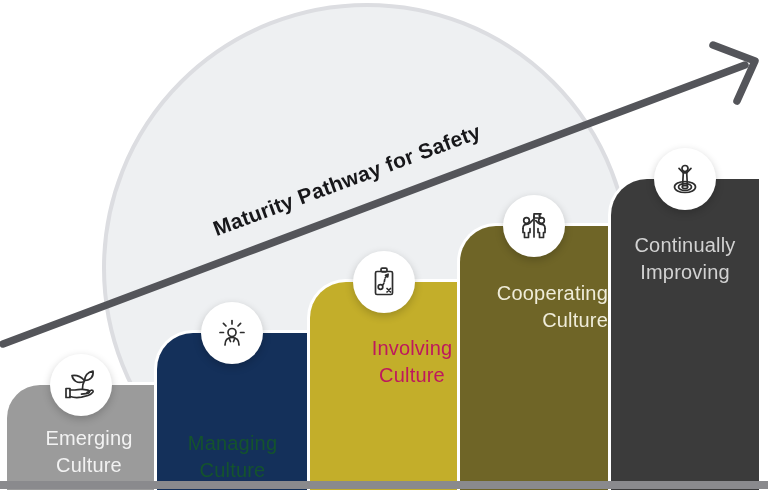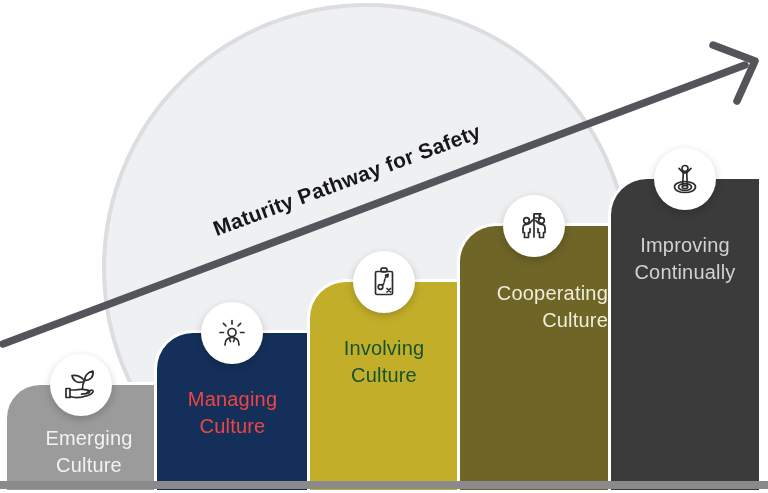--- a/index.html
+++ b/index.html
@@ -70,35 +70,35 @@
   <div class="bar bar-1" style="background-color: rgb(155, 155, 155);"></div>
   <div class="bar bar-2" style="background-color: rgb(20, 48, 90);"></div>
   <div class="bar bar-3" style="background-color: rgb(195, 174, 42);"></div>
   <div class="bar bar-4" style="background-color: rgb(111, 101, 39);"></div>
   <div class="bar bar-5" style="background-color: rgb(59, 59, 59);"></div>
 
   <div class="bar-label label-1" style="color: rgb(242, 242, 242);">
     <div>Emerging</div>
     <div>Culture</div>
   </div>
-  <div class="bar-label label-2" style="color: #ef4444;">
+  <div class="bar-label label-2" style="color: #14532d; margin-top: 44px;">
     <div>Managing</div>
     <div>Culture</div>
   </div>
-  <div class="bar-label label-3" style="color: #14532d;">
+  <div class="bar-label label-3" style="color: #be185d; margin-left: 28px;">
     <div>Involving</div>
     <div>Culture</div>
   </div>
   <div class="bar-label label-4" style="color: rgb(239, 236, 217);">
     <div>Cooperating</div>
     <div>Culture</div>
   </div>
   <div class="bar-label label-5" style="color: rgb(210, 210, 210);">
+    <div>Continually</div>
     <div>Improving</div>
-    <div>Continually</div>
   </div>
 
   <div class="icon-circle circle-1">
     <svg viewBox="0 0 40 40">
       <g class="icon-line">
         <path d="M5 23.5 h4 v9 H5 z"></path>
         <path d="M9 25 h5 c2.5 -.6 5 -.9 7.5 -.6 l5.5 .8 c2 .3 2 2.8 0 3.1 l-6.5 .9"></path>
         <path d="M9 31.5 c4 1.3 8 1.3 11.5 .6 l6.5 -1.6 c2 -.6 3.6 -1.7 4.8 -3.2 c1 -1.4 -.6 -2.9 -2.2 -1.9 l-3.6 2.1"></path>
         <path d="M21.5 23.5 c0 -3 .6 -5.5 2 -8"></path>
         <path d="M23.5 15.5 c-4.5 -5 -9.5 -5.5 -12.5 -5 c1 5.5 5.5 8 11 6.5"></path>

